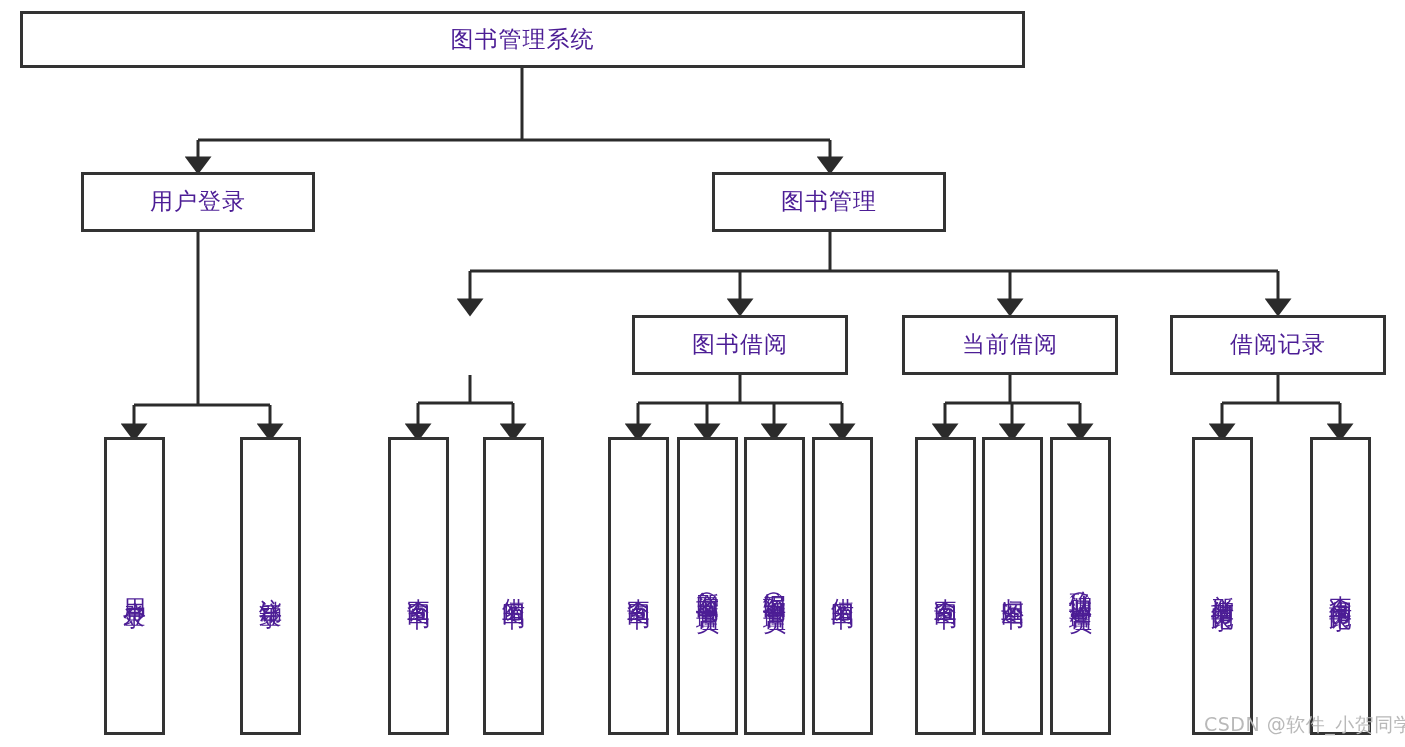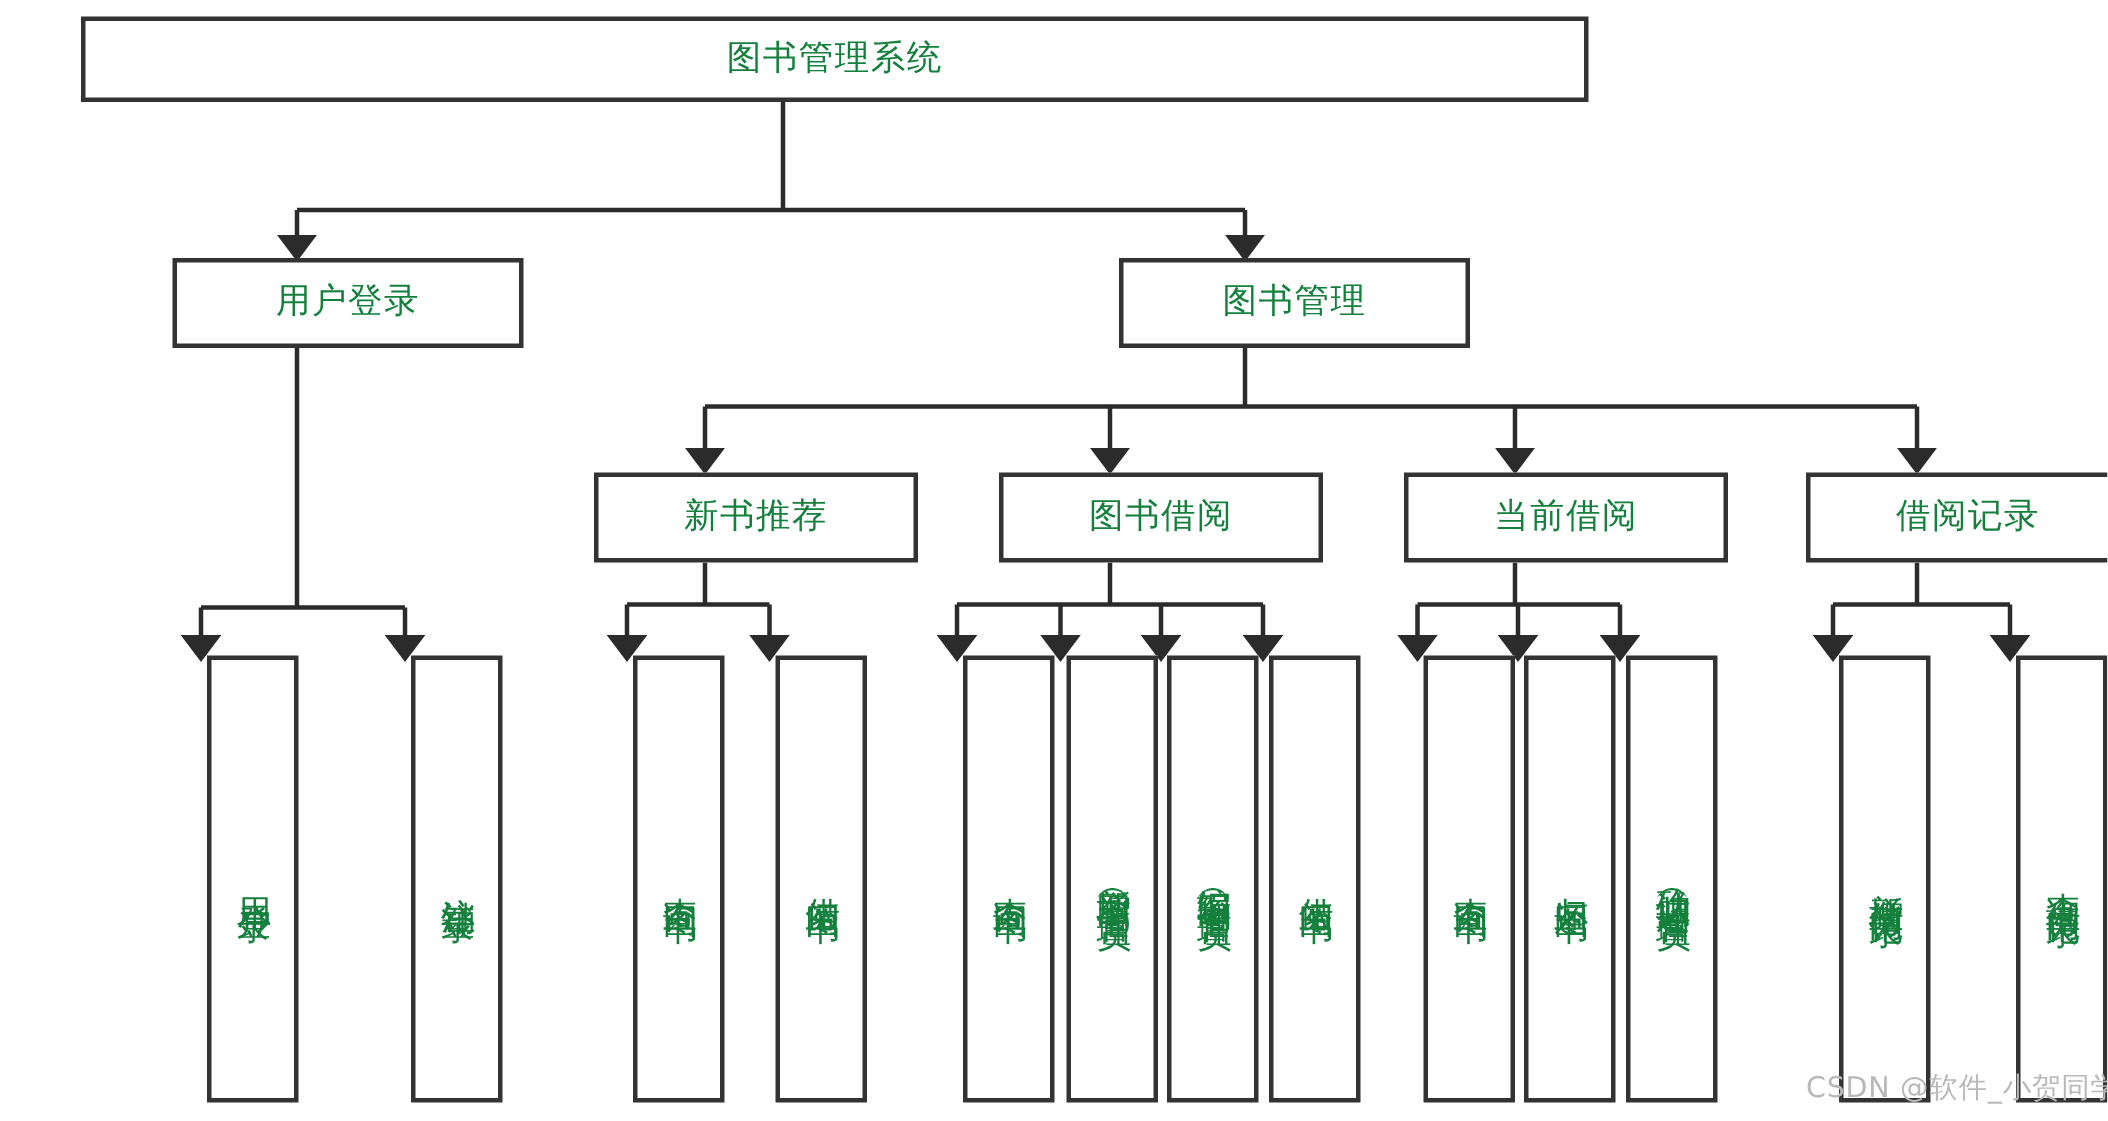--- a/index.html
+++ b/index.html
@@ -18,22 +18,21 @@
     overflow: hidden;
   }
   .node {
     position: absolute;
     box-sizing: border-box;
     background: #ffffff;
     border: 3px solid #333333;
     display: flex;
     align-items: center;
     justify-content: center;
-    color: #15803d;
-    margin-left: 34px;
+    color: #4c1d95;
   }
   .node.h {
     font-size: 23px;
     letter-spacing: 1px;
     line-height: 1.2;
   }
   .node.v {
     writing-mode: vertical-rl;
     text-orientation: upright;
     font-size: 23px;
@@ -128,23 +127,20 @@
     <span>图书管理系统</span>
   </div>
 
   <div class="node h" style="left:81px; top:172px; width:234px; height:60px;">
     <span>用户登录</span>
   </div>
   <div class="node h" style="left:712px; top:172px; width:234px; height:60px;text-align:center;">
     <span>图书管理</span>
   </div>
 
-  <div class="node h" style="left:362px; top:315px; width:216px; height:60px;">
-    <span>新书推荐</span>
-  </div>
   <div class="node h" style="left:902px; top:315px; width:216px; height:60px;">
     <span>当前借阅</span>
   </div>
   <div class="node h" style="left:632px; top:315px; width:216px; height:60px;">
     <span>图书借阅</span>
   </div>
   <div class="node h" style="left:1170px; top:315px; width:216px; height:60px;">
     <span>借阅记录</span>
   </div>
 

